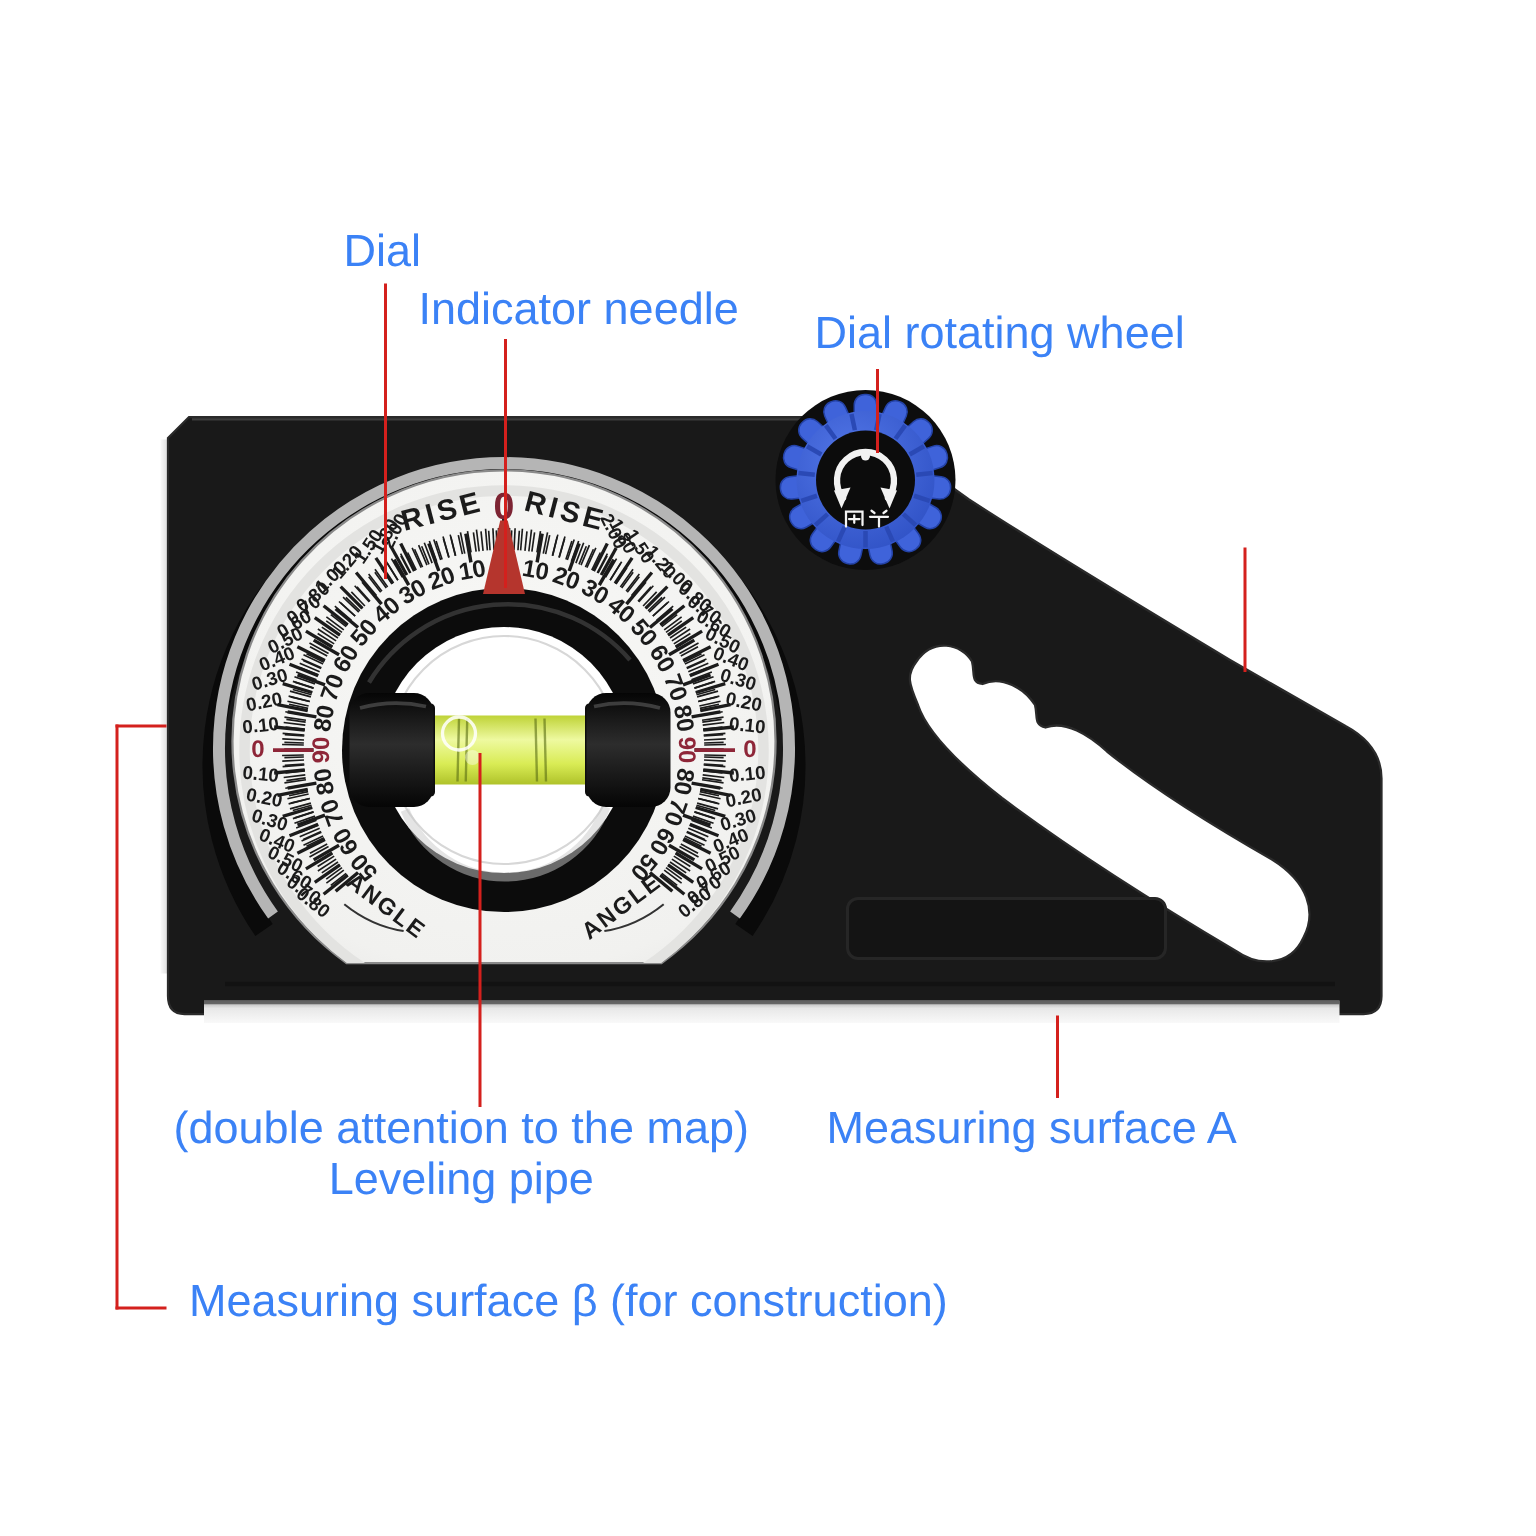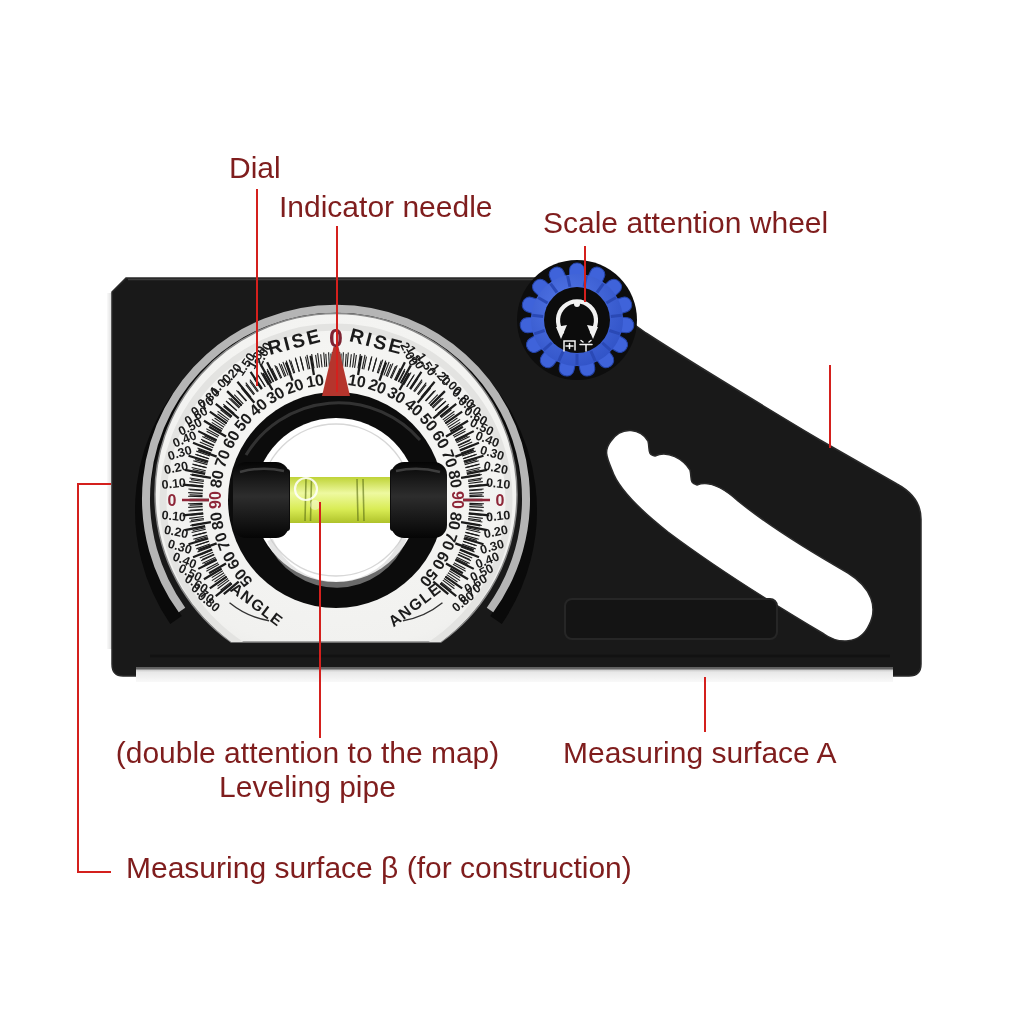--- a/index.html
+++ b/index.html
@@ -1,18 +1,18 @@
 <!DOCTYPE html>
 <html><head>
 <meta charset="utf-8">
 <style>
   html,body{margin:0;padding:0;background:#ffffff;}
   #stage{position:relative;width:1024px;height:1024px;background:#ffffff;overflow:hidden;
          font-family:"Liberation Sans", sans-serif;}
-  .callout{position:absolute;color:#7f1d1d;font-size:30px;line-height:34px;white-space:nowrap;}
+  .callout{position:absolute;color:#3b82f6;font-size:30px;line-height:34px;white-space:nowrap;}
   .cline{position:absolute;background:#d4201d;}
   .v{width:2px;} .h{height:2px;}
   svg text{font-family:"Liberation Sans", sans-serif;}
 </style>
 </head>
 <body>
 
 <div id="stage">
 
   <svg id="tool" width="1024" height="1024" viewBox="0 0 1024 1024" style="position:absolute;left:0;top:0;">
@@ -576,22 +576,22 @@
   <div class="cline v" style="left:584px;top:246px;height:56px;"></div>
   <div class="cline v" style="left:829px;top:365px;height:83px;"></div>
   <div class="cline v" style="left:319px;top:502px;height:236px;"></div>
   <div class="cline v" style="left:704px;top:677px;height:55px;"></div>
   <div class="cline h" style="left:77px;top:483px;width:34px;"></div>
   <div class="cline v" style="left:77px;top:483px;height:390px;"></div>
   <div class="cline h" style="left:77px;top:871px;width:34px;"></div>
 
   <div class="callout" style="left:229px;top:151px;">Dial</div>
   <div class="callout" style="left:279px;top:190px;">Indicator needle</div>
-  <div class="callout" style="left:543px;top:206px;">Scale attention wheel</div>
+  <div class="callout" style="left:543px;top:206px;">Dial rotating wheel</div>
   <div class="callout" style="left:105px;top:736px;width:405px;text-align:center;">
     <div>(double attention to the map)</div>
     <div>Leveling pipe</div>
   </div>
-  <div class="callout" style="left:551px;top:736px;margin-left:12px;">
+  <div class="callout" style="left:551px;top:736px;">
     <div>Measuring surface A</div>
   </div>
   <div class="callout" style="left:112px;top:851px;margin-left:14px;">Measuring surface β (for construction)</div>
 </div>
 
 </body></html>

